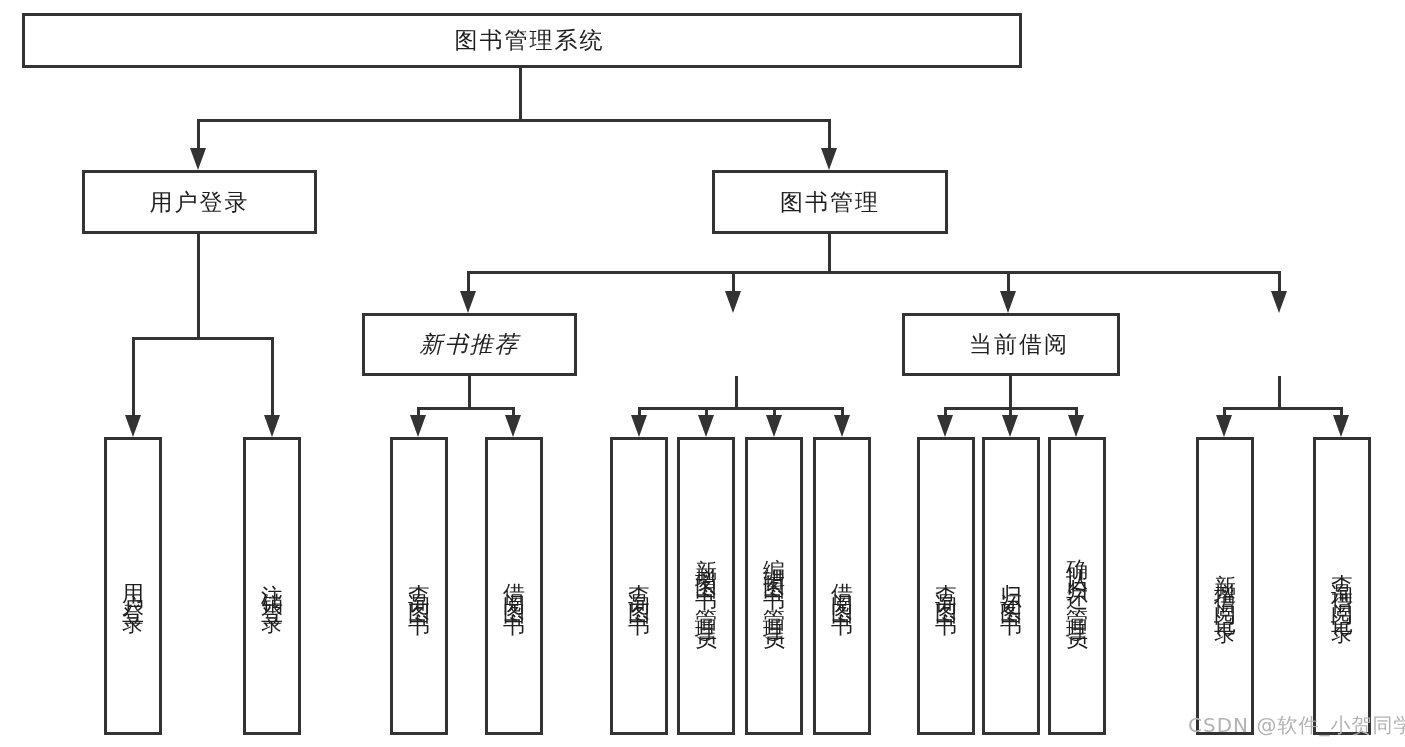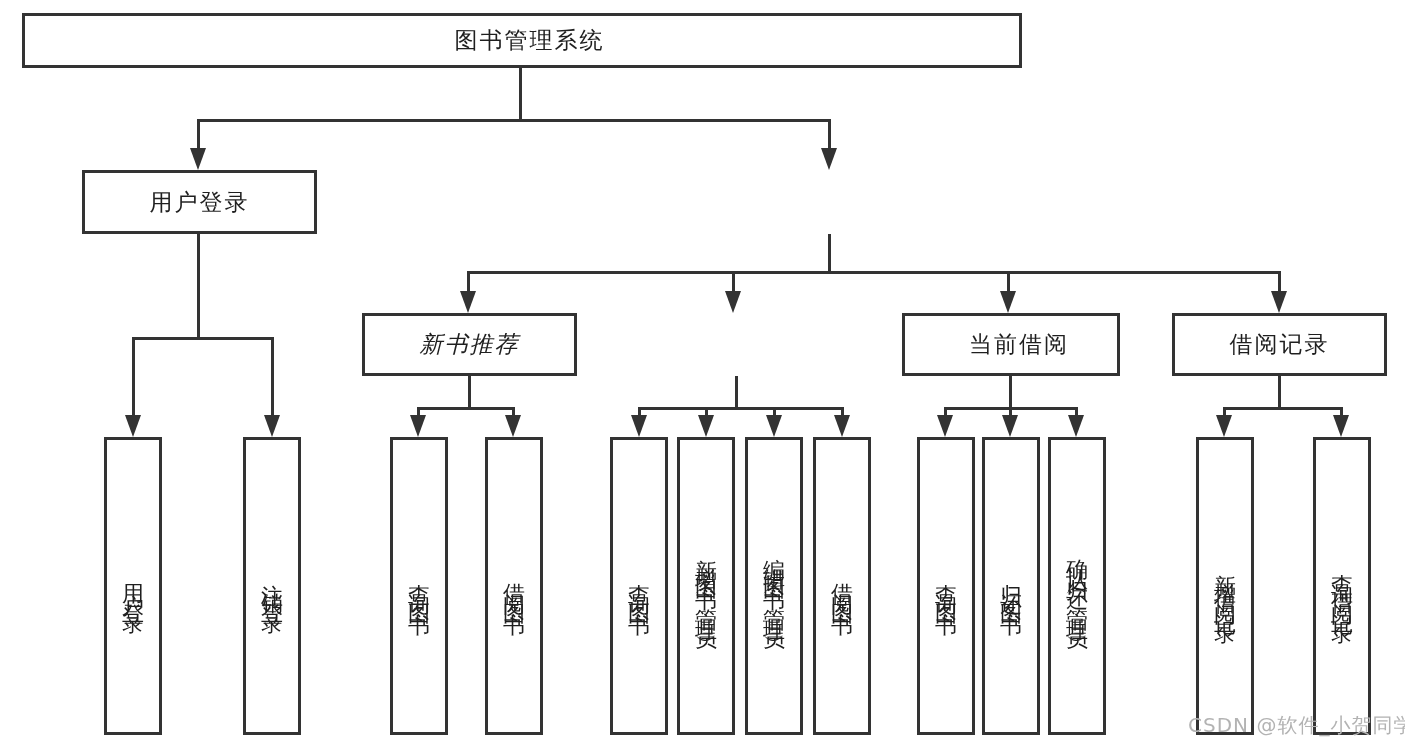--- a/index.html
+++ b/index.html
@@ -46,20 +46,23 @@
   <div class="vline" style="left:519px;top:68px;height:51px;"></div>
   <div class="hline" style="left:197px;top:119px;width:634px;"></div>
   <div class="vline" style="left:197px;top:119px;height:32px;"></div>
   <div class="arrow" style="left:190px;top:148px;"></div>
   <div class="vline" style="left:828px;top:119px;height:32px;"></div>
   <div class="arrow" style="left:821px;top:148px;"></div>
 
   <div class="hbox" style="left:82px;top:170px;width:235px;height:64px;">
     <span>用户登录</span>
   </div>
+  <div class="hbox" style="left:712px;top:170px;width:236px;height:64px;">
+    <span>图书管理</span>
+  </div>
 
   <div class="vline" style="left:197px;top:234px;height:103px;"></div>
   <div class="hline" style="left:132px;top:337px;width:141px;"></div>
   <div class="vline" style="left:132px;top:337px;height:80px;"></div>
   <div class="arrow" style="left:125px;top:415px;"></div>
   <div class="vline" style="left:271px;top:337px;height:80px;"></div>
   <div class="arrow" style="left:264px;top:415px;"></div>
 
   <div class="vline" style="left:828px;top:234px;height:37px;"></div>
   <div class="hline" style="left:467px;top:271px;width:814px;"></div>
@@ -70,23 +73,20 @@
   <div class="vline" style="left:1007px;top:271px;height:22px;"></div>
   <div class="arrow" style="left:1000px;top:291px;"></div>
   <div class="vline" style="left:1278px;top:271px;height:22px;"></div>
   <div class="arrow" style="left:1271px;top:291px;"></div>
 
   <div class="hbox" style="left:362px;top:313px;width:215px;height:63px;font-style:italic;">
     <span>新书推荐</span>
   </div>
   <div class="hbox" style="left:902px;top:313px;width:218px;height:63px;padding-left:16px;">
     <span>当前借阅</span>
-  </div>
-  <div class="hbox" style="left:1172px;top:313px;width:215px;height:63px;">
-    <span>借阅记录</span>
   </div>
 
   <div class="vline" style="left:468px;top:376px;height:31px;"></div>
   <div class="hline" style="left:417px;top:407px;width:98px;"></div>
   <div class="vline" style="left:417px;top:407px;height:12px;"></div>
   <div class="arrow" style="left:410px;top:415px;"></div>
   <div class="vline" style="left:512px;top:407px;height:12px;"></div>
   <div class="arrow" style="left:505px;top:415px;"></div>
 
   <div class="vline" style="left:735px;top:376px;height:31px;"></div>

